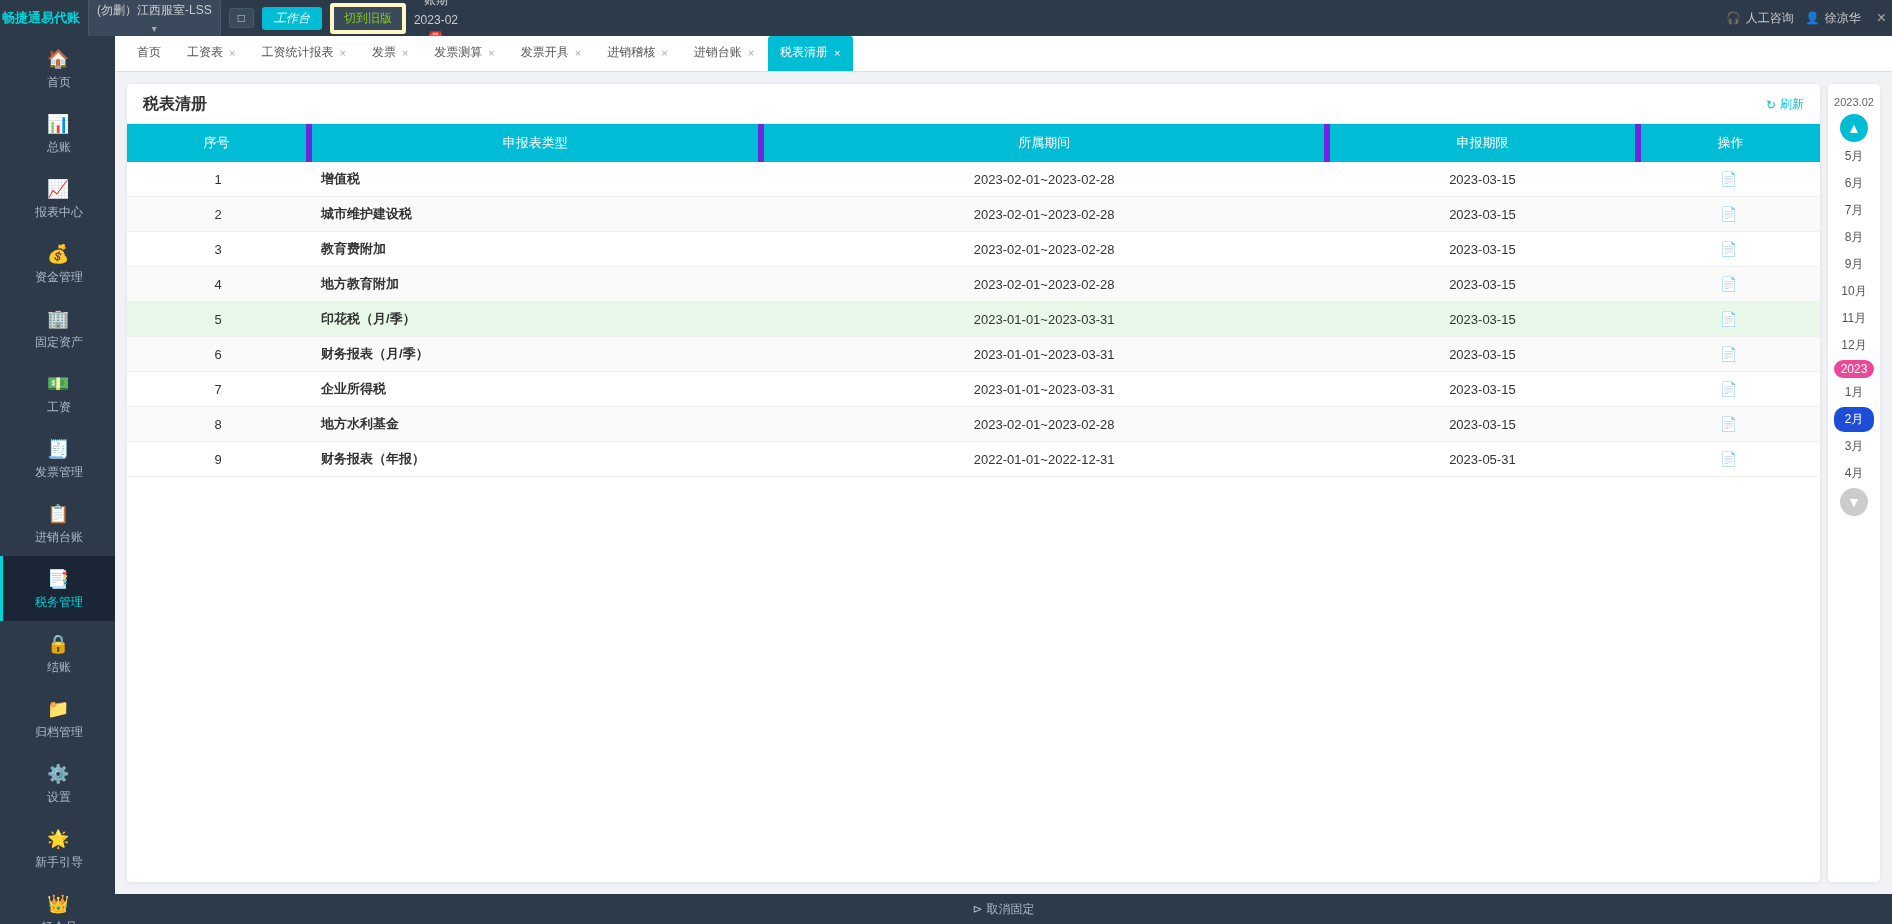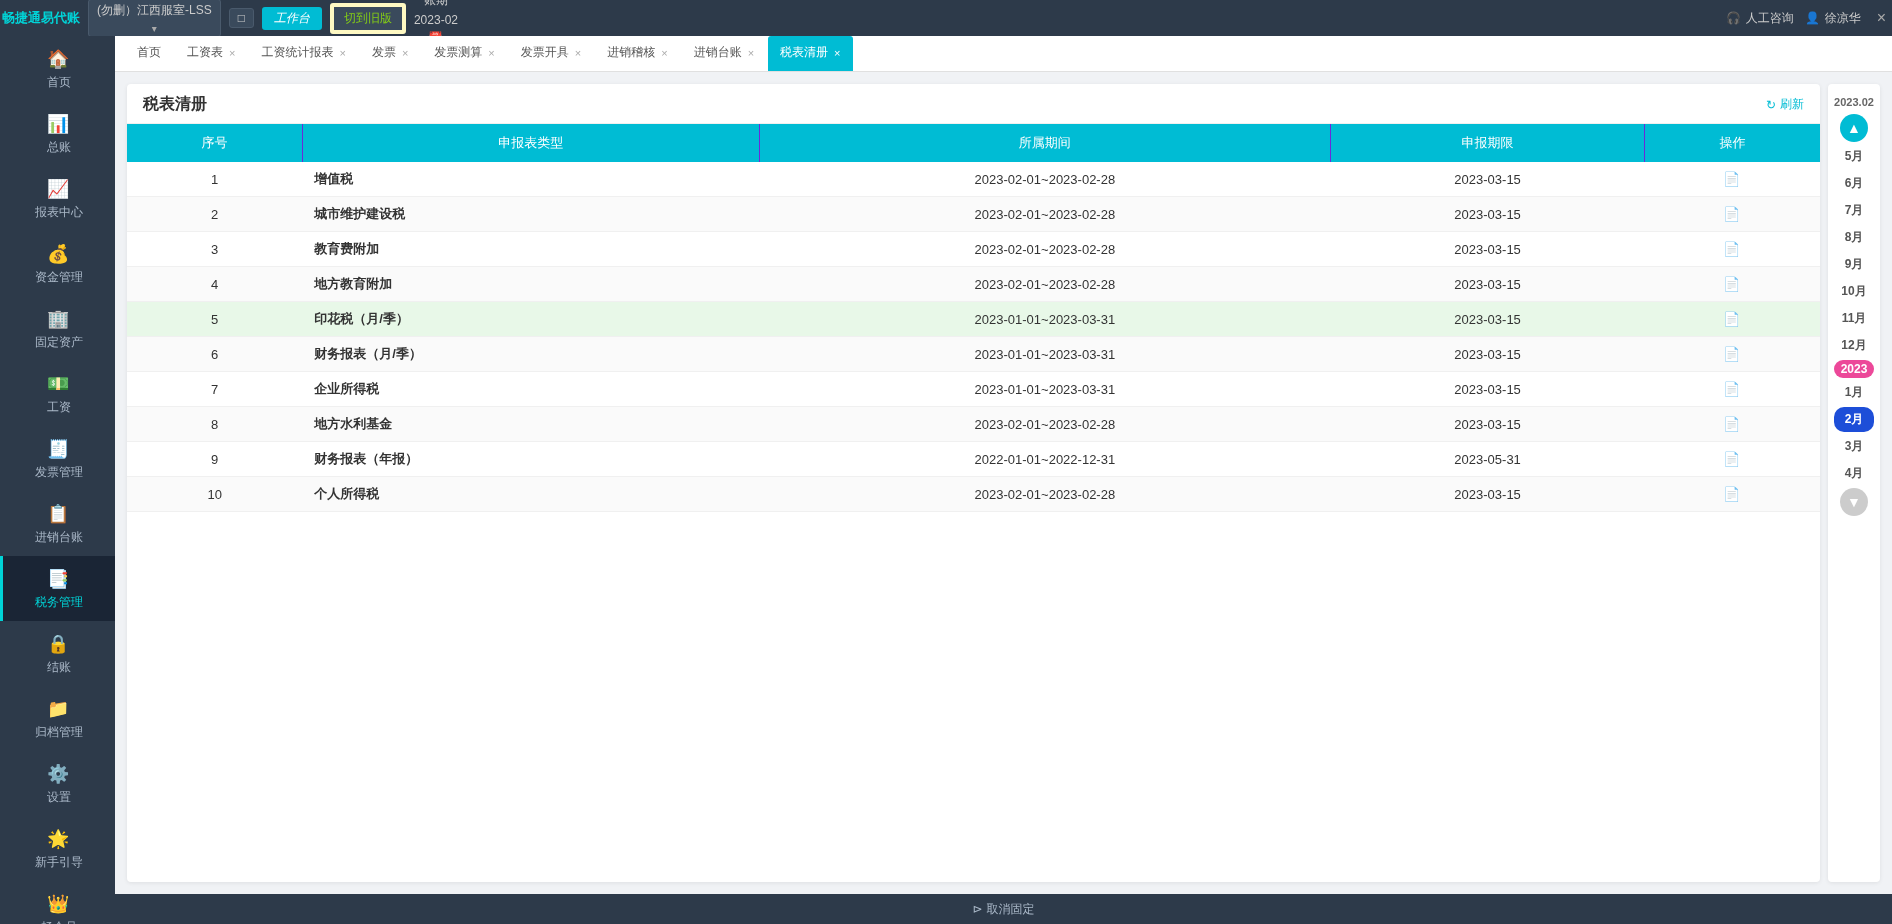--- a/index.html
+++ b/index.html
@@ -213,21 +213,21 @@
       font-size: 13px;
     }
     .data-table thead tr {
       background: #00bcd4;
       color: #fff;
     }
     .data-table thead th {
       padding: 10px 12px;
       text-align: center;
       font-weight: normal;
-      border-right: 1px solid #6d28d9;
+      border-right: 6px solid #6d28d9;
     }
     .data-table thead th:last-child { border-right: none; }
     .data-table tbody tr {
       border-bottom: 1px solid #f0f0f0;
     }
     .data-table tbody tr:nth-child(even) { background: #fafafa; }
     .data-table tbody tr.highlighted { background: #e8f8e8; }
     .data-table tbody td {
       padding: 8px 12px;
       text-align: center;
@@ -250,21 +250,20 @@
       background: #fff;
       border-radius: 4px;
       display: flex;
       flex-direction: column;
       align-items: center;
       padding: 8px 0;
       gap: 2px;
       box-shadow: 0 1px 4px rgba(0,0,0,0.08);
       overflow-y: auto;
       flex-shrink: 0;
-      font-weight: bold;
     }
     .right-panel-year {
       font-size: 11px;
       color: #666;
       padding: 4px 0;
       text-align: center;
     }
     .right-panel-up {
       width: 28px;
       height: 28px;
@@ -532,27 +531,20 @@
       <td>2023-03-15</td>
       <td><span class="action-icon">📄</span></td>
     </tr>
                 <tr>
       <td>9</td>
       <td>财务报表（年报）</td>
       <td>2022-01-01~2022-12-31</td>
       <td>2023-05-31</td>
       <td><span class="action-icon">📄</span></td>
     </tr>
-                <tr>
-      <td>10</td>
-      <td>个人所得税</td>
-      <td>2023-02-01~2023-02-28</td>
-      <td>2023-03-15</td>
-      <td><span class="action-icon">📄</span></td>
-    </tr>
               </tbody>
           </table>
         </div>
       </div>
 
       <div class="right-panel" id="right-panel-el">
       <div class="right-panel-year">2023.02</div>
           <div class="right-panel-up">▲</div>
           <div class="right-panel-month">5月</div>
           <div class="right-panel-month">6月</div>

